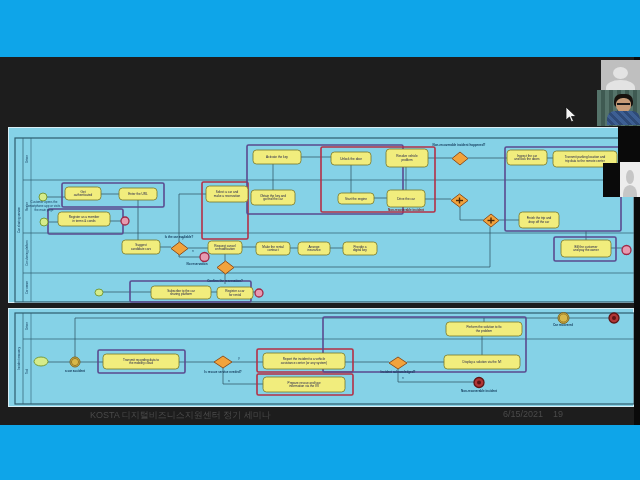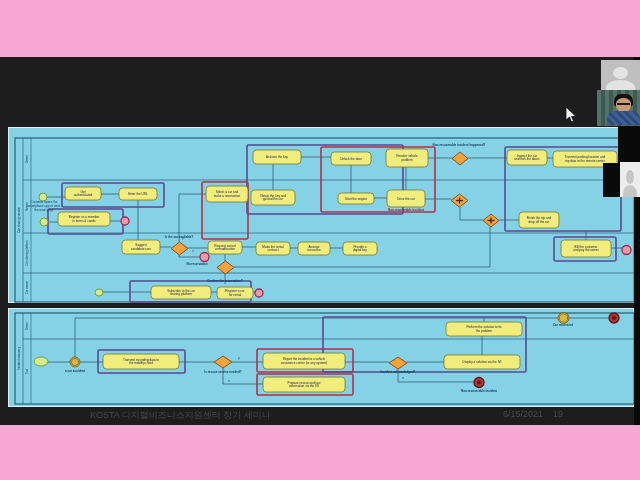--- a/index.html
+++ b/index.html
@@ -1,16 +1,16 @@
 <!DOCTYPE html>
 <html><head>
 <meta charset="utf-8">
 <style>
   html,body{margin:0;padding:0;background:#000;}
-  .stage{position:relative;width:640px;height:480px;background:#f9a8d4;overflow:hidden;
+  .stage{position:relative;width:640px;height:480px;background:#0ea5e9;overflow:hidden;
          font-family:"Liberation Sans", sans-serif;}
   .slide{position:absolute;left:0;top:57px;width:640px;height:368px;background:#1d1d1d;}
   .slide-title{position:absolute;left:0;top:84px;width:640px;text-align:center;
     color:#dcd8cc;font-size:34px;font-weight:400;letter-spacing:0.5px;}
   .panel{position:absolute;background:#85d2e7;border:1px solid #d9eef5;box-sizing:border-box;}
   .panel svg{position:absolute;left:0;top:0;}
   .footer{position:absolute;top:409px;left:0;width:640px;height:14px;color:#4a4a4a;
     font-size:9px;}
   .footer .f-left{position:absolute;left:90px;top:0;}
   .footer .f-date{position:absolute;left:484px;top:0;margin-left:19px;}

